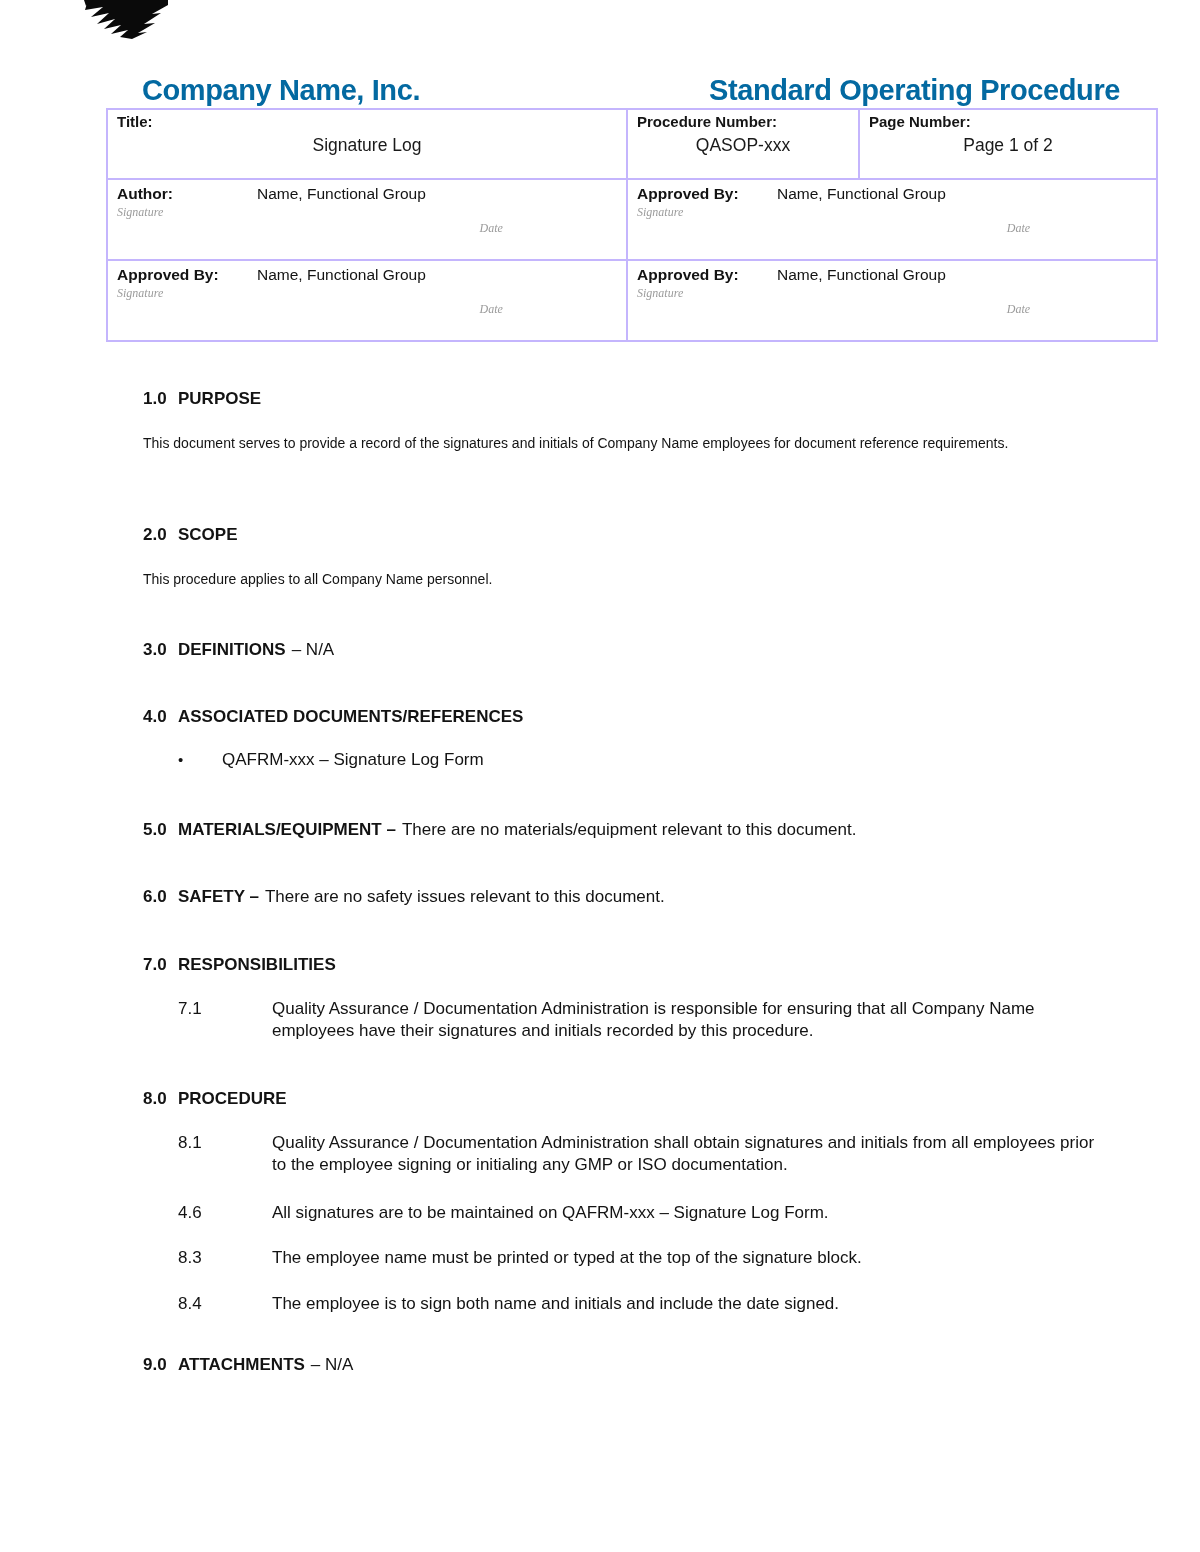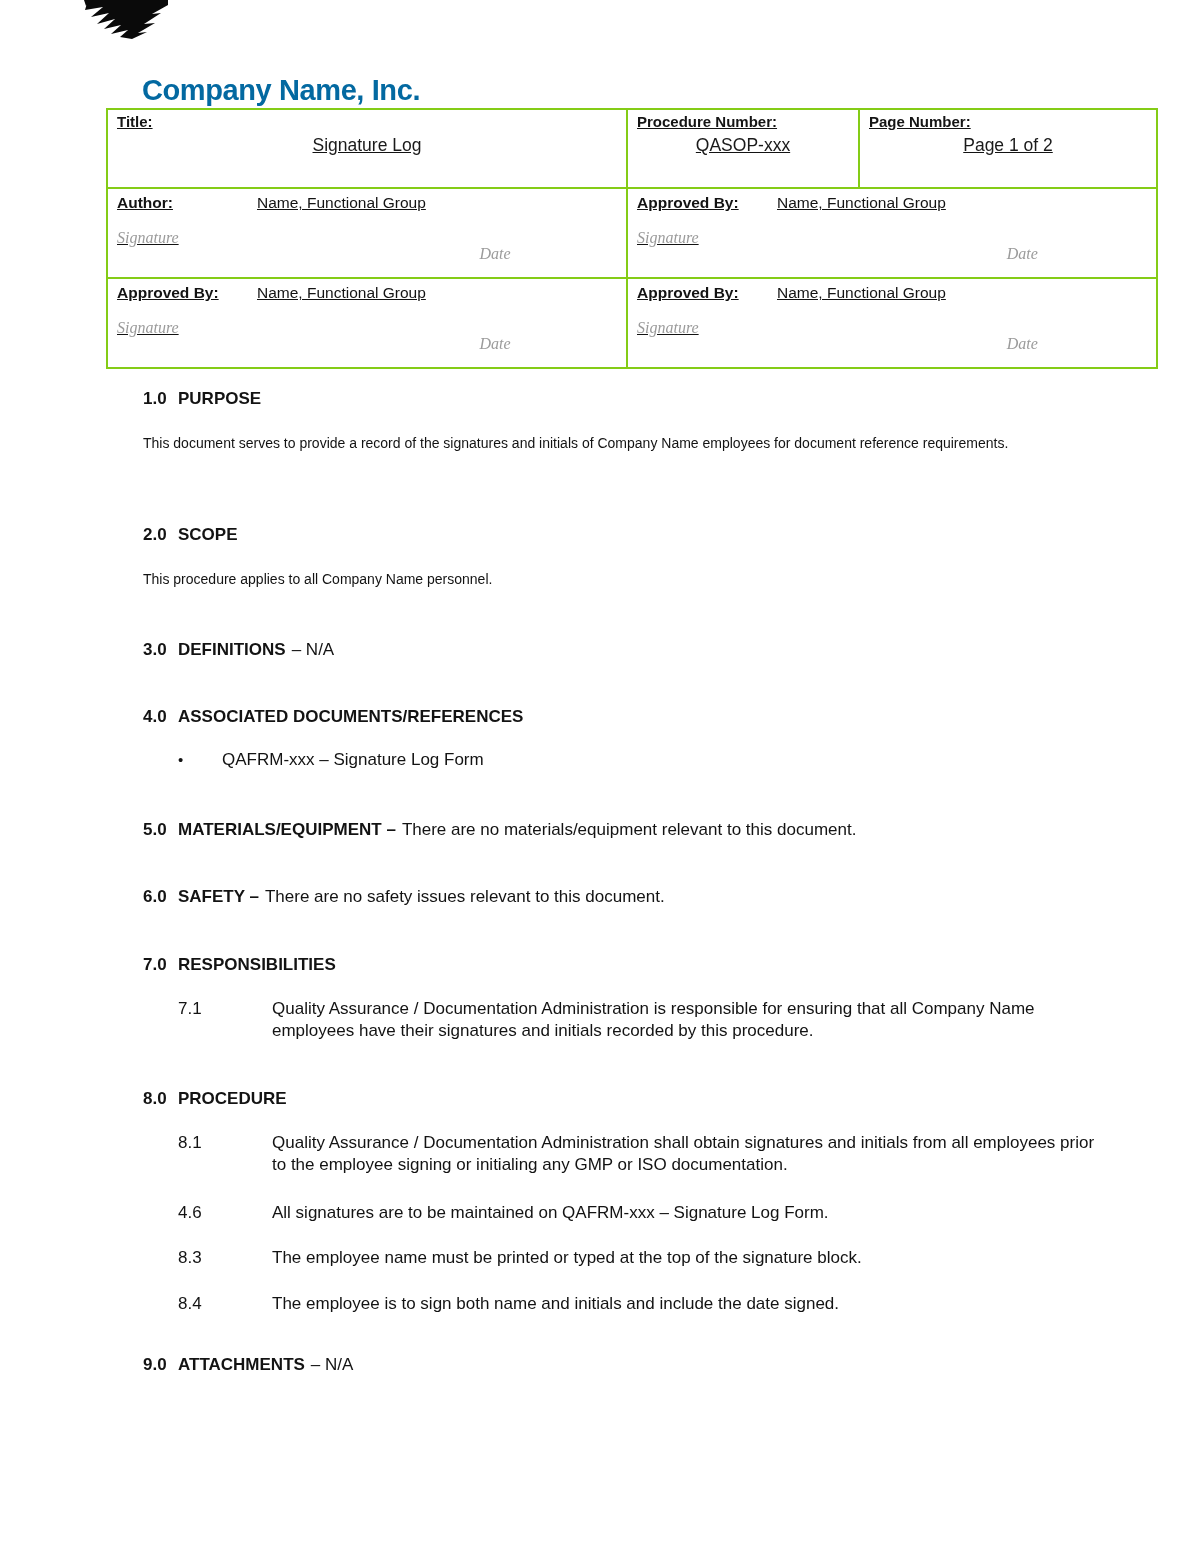--- a/index.html
+++ b/index.html
@@ -20,34 +20,34 @@
     white-space:nowrap;
     margin-left:34px;
   }
 
   
   table.info-table {
     position:absolute; left:106px; top:108px; width:990px;
     border-collapse:collapse; table-layout:fixed;
   }
   table.info-table td {
-    border:2px solid #84cc16; vertical-align:top; padding:3px 9px 17px 9px;text-decoration:underline;
+    border:2px solid #c4b5fd; vertical-align:top; padding:3px 9px 8px 9px;
   }
   .col1 { width:500px; } .col2 { width:212px; } .col3 { width:278px; }
   .cell-label { font-weight:bold; font-size:15px; color:#151515; }
   .cell-value { text-align:center; font-size:17.5px; margin-top:5px; color:#1a1a1a; }
   tr.r-top td { height:57px; }
   tr.r-sig td { height:68px; }
 
   .sig-line1 { display:flex; align-items:baseline; margin-top:2px; }
   .sig-role  { font-weight:bold; font-size:15.5px; width:140px; flex:0 0 140px; }
   .sig-name  { font-size:15.5px; }
-  .sig-line2 { position:relative; height:20px; margin-top:17px;
+  .sig-line2 { position:relative; height:20px; margin-top:2px;
                font-family:"Liberation Serif", serif; font-style:italic;
-               font-size:16px; color:#9b9b9b; }
+               font-size:12px; color:#9b9b9b; }
   .sig-date  { position:absolute; left:72.5%; top:16px; }
 
   
   .sections { position:absolute; left:143px; top:0; width:957px; }
   .sec  { position:absolute; font-size:17px; font-weight:bold; white-space:nowrap; }
   .sec-num { display:inline-block; width:35px; }
   .sec-tail { font-weight:normal; margin-left:6px; }
   .para { position:absolute; font-size:14px; line-height:22px; width:915px; }
   .item { position:absolute; left:35px; display:flex; font-size:17px; line-height:22px;gap:39px; }
   .item-num  { width:55px; flex:0 0 55px; }
@@ -61,20 +61,21 @@
 
 <div class="page">
 
   <svg class="smudge" viewBox="0 0 84 40" xmlns="http://www.w3.org/2000/svg">
     <path fill="#0a0a0a" d="M4,0 L84,0 L84,5 L68,14 L77,13 L60,24 L71,23 L54,33 L63,32 L48,39 L36,37 L44,30 L27,34 L37,25 L20,29 L31,19 L13,24 L25,13 L7,17 L19,7 L1,10 Z"></path>
     <path fill="#0a0a0a" d="M0,0 L10,0 L2,6 Z"></path>
   </svg>
 
   <div class="doc-header">
     <span>Company Name, Inc.</span>
+    <span>Standard Operating Procedure</span>
   </div>
 
   <table class="info-table">
     <tbody>
         <tr class="r-top">
       <td class="col1">
         <div class="cell-label">Title:</div>
         <div class="cell-value">Signature Log</div>
       </td>
       <td class="col2">

